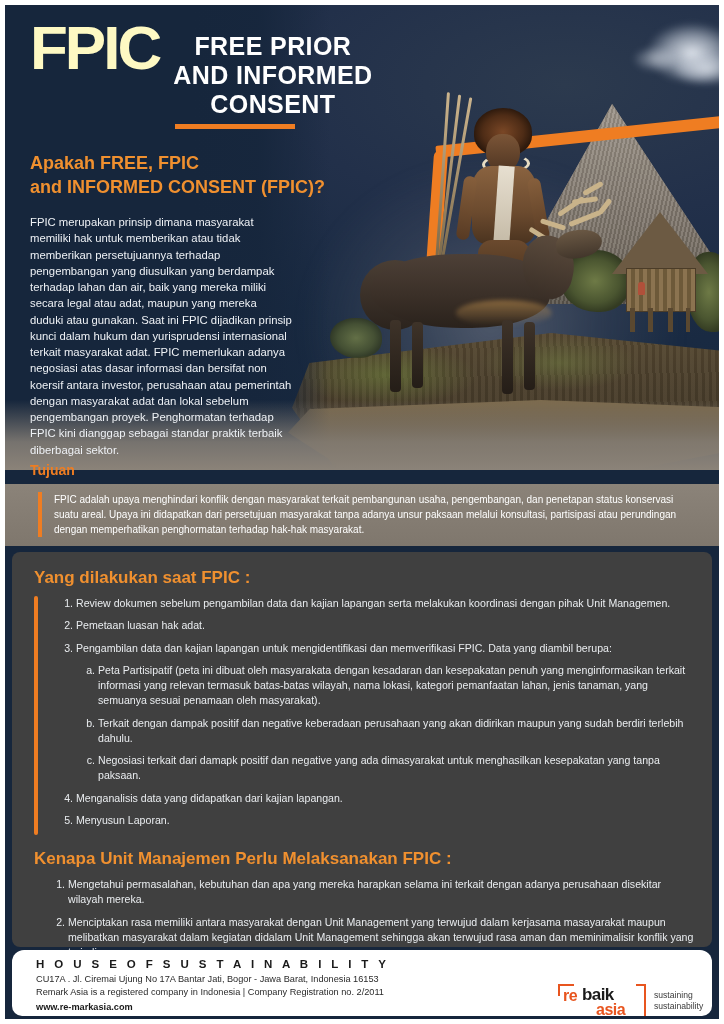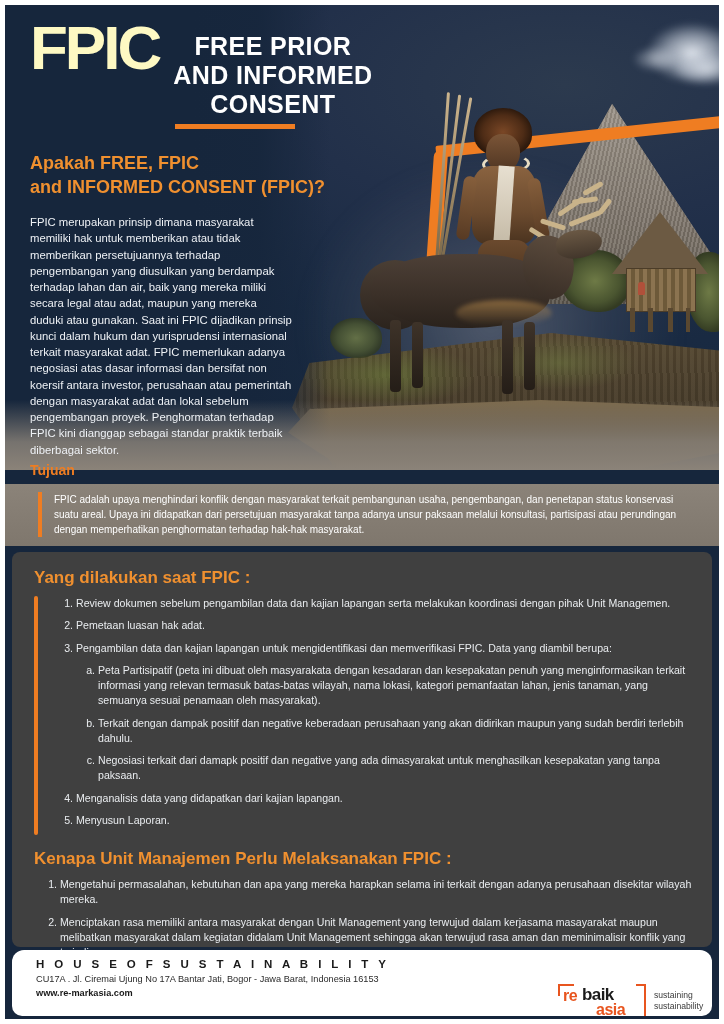--- a/index.html
+++ b/index.html
@@ -289,21 +289,21 @@
   ol.main>li{margin-bottom:7px;}
   ol.alpha{
     margin:7px 0 3px 0;padding:0 0 0 22px;list-style:lower-alpha;
   }
   ol.alpha>li{margin-bottom:7px;}
   .sec2{margin-top:14px;}
   ol.main2{
     margin:0;padding:0 0 0 26px;list-style:decimal;
     color:#e9ecef;font-size:10.6px;line-height:1.44;
   }
-  ol.main2>li{margin-bottom:7px;}
+  ol.main2>li{margin-bottom:7px;margin-left:8px;}
 
   
   .footer{
     position:absolute;left:12px;top:950px;width:700px;height:66px;
     background:#ffffff;border-radius:12px 12px 10px 10px;
     overflow:hidden;
   }
   .foot-left{position:absolute;left:24px;top:8px;}
   .hos{
     font-size:11.5px;font-weight:bold;color:#1a1a1a;letter-spacing:3.4px;
@@ -473,20 +473,21 @@
         </ol>
       </div>
 
     </div>
   </div>
 
   <div class="footer">
     <div class="foot-left">
       <div class="hos">H O U S E   O F   S U S T A I N A B I L I T Y</div>
       <div class="foot-line">CU17A .  Jl. Ciremai Ujung No 17A Bantar Jati, Bogor - Jawa Barat, Indonesia 16153</div>
+      <div class="foot-line">Remark Asia is a registered company in Indonesia | Company Registration no. 2/2011</div>
       <div class="foot-url">www.re-markasia.com</div>
     </div>
 
     <div class="brand">
       <div class="brand-mark"></div>
       <div class="brand-re">re</div>
       <div class="brand-mark-word">baik</div>
       <div class="brand-asia">asia</div>
       <div class="brand-tag">
         <div>sustaining</div>

